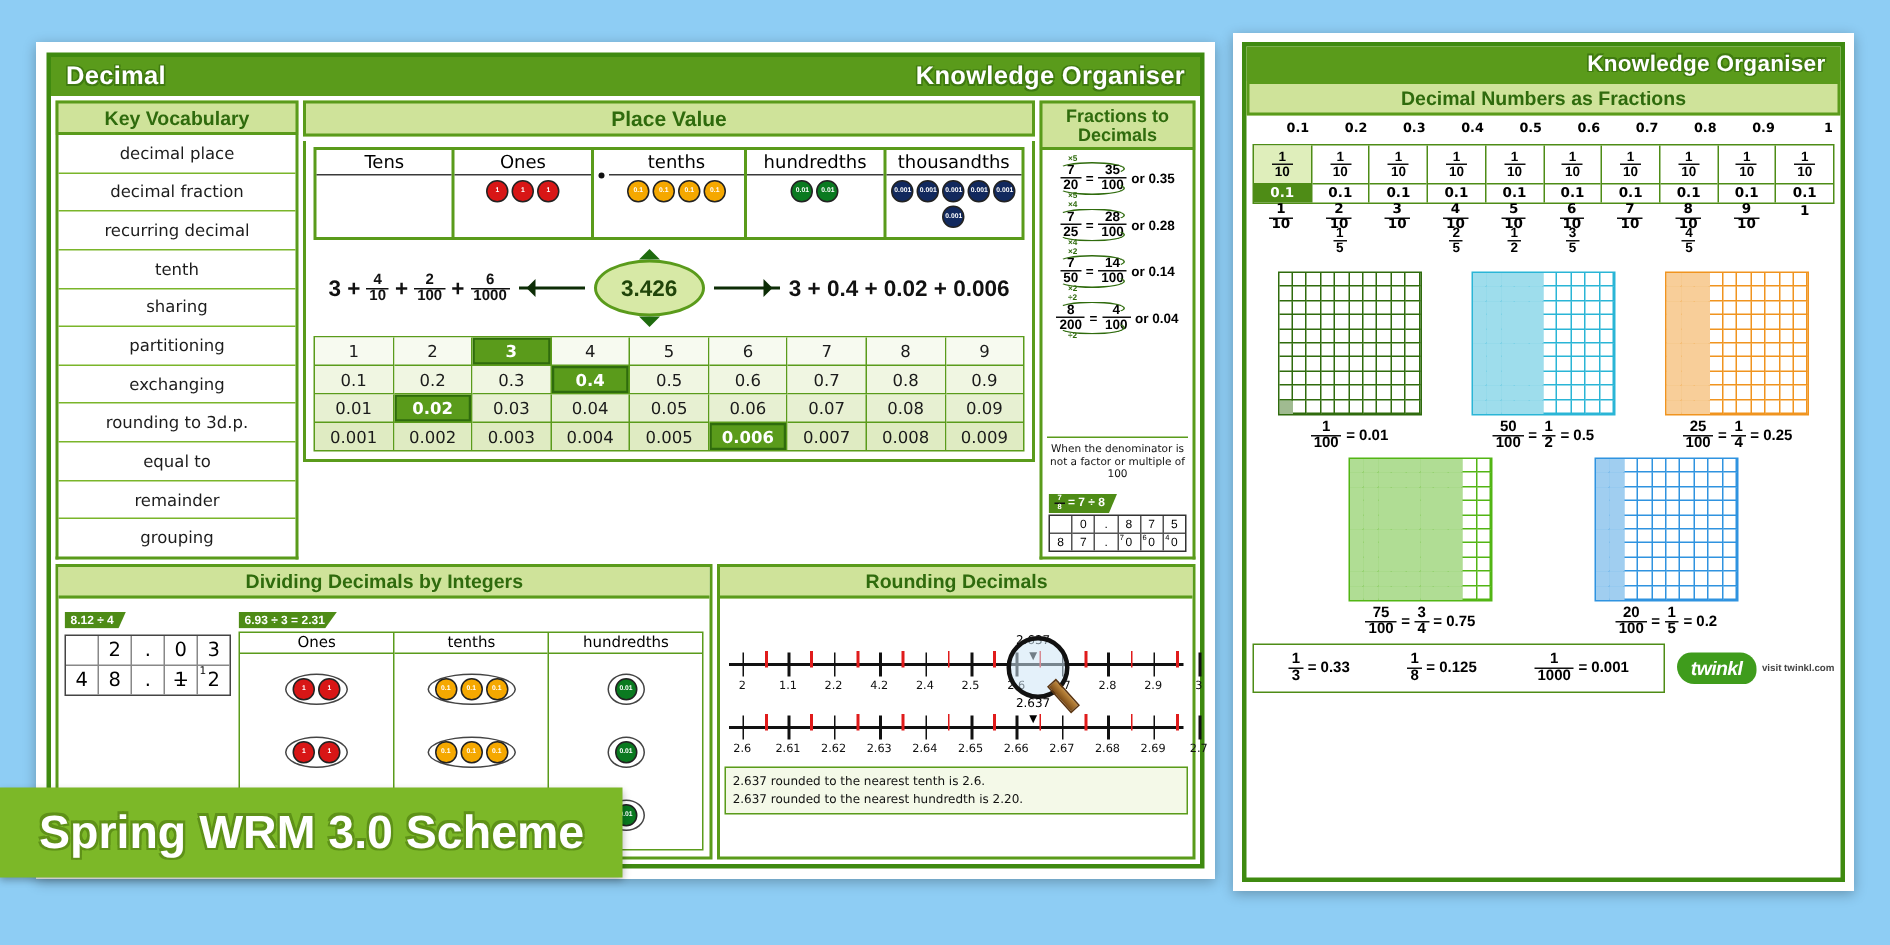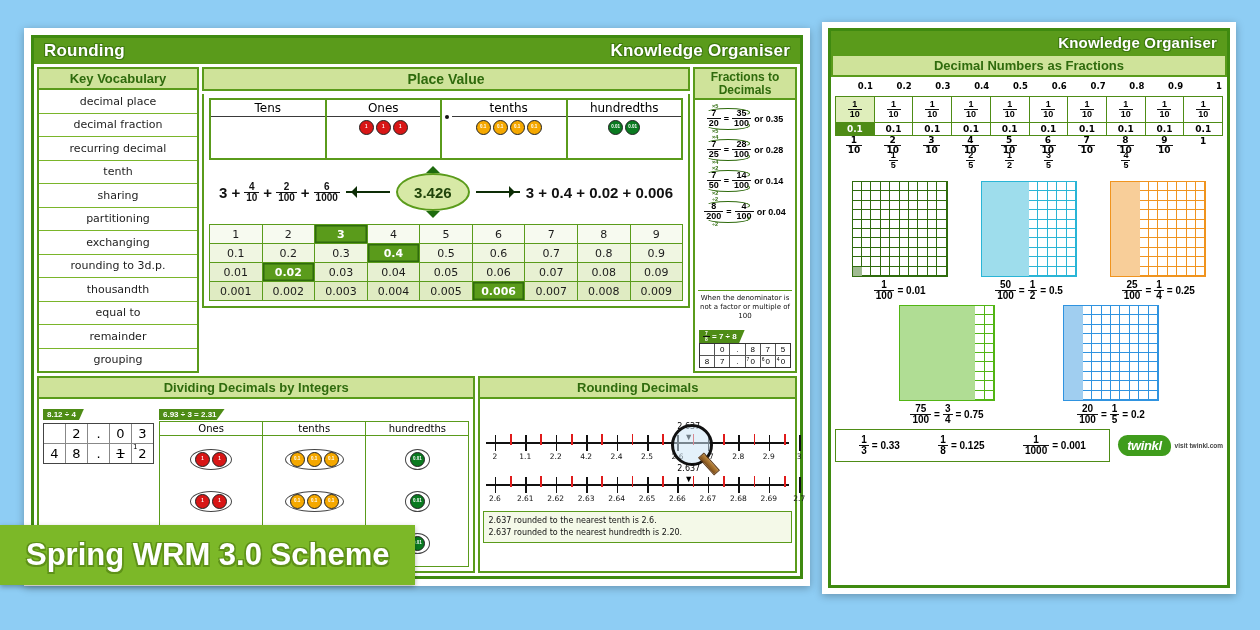--- a/index.html
+++ b/index.html
@@ -1021,38 +1021,37 @@
           </div>
         </div>
 
       </div>
     </div>
   </div>
 
   <div class="page page-left">
     <div class="sheet">
       <div class="topbar">
-        <span class="t">Rounding</span>
+        <span class="t">Decimal</span>
         <span class="t">Knowledge Organiser</span>
       </div>
 
       <div class="lbody">
 
         <div class="col-vocab">
           <div class="sechdr vocab-hdr">Key Vocabulary</div>
           <div class="vocab-list" id="l-vocab">
               <div class="vocab-item">decimal place</div>
               <div class="vocab-item">decimal fraction</div>
               <div class="vocab-item">recurring decimal</div>
               <div class="vocab-item">tenth</div>
               <div class="vocab-item">sharing</div>
               <div class="vocab-item">partitioning</div>
               <div class="vocab-item">exchanging</div>
               <div class="vocab-item">rounding to 3d.p.</div>
-              <div class="vocab-item">thousandth</div>
               <div class="vocab-item">equal to</div>
               <div class="vocab-item">remainder</div>
               <div class="vocab-item">grouping</div>
             </div>
         </div>
 
         <div class="col-mid">
           <div class="sechdr pv-hdr">Place Value</div>
           <div class="pv-wrap">
             <div class="pvtable" id="l-pvtable">
@@ -1076,20 +1075,31 @@
                     <span class="ctr tenth">0.1</span>
                     <span class="ctr tenth">0.1</span>
                     <span class="ctr tenth">0.1</span>
                   </div>
                 </div>
                 <div class="pvcol">
                   <div class="pvhead">hundredths</div>
                   <div class="pvcell">
                     <span class="ctr hund">0.01</span>
                     <span class="ctr hund">0.01</span>
+                  </div>
+                </div>
+                <div class="pvcol">
+                  <div class="pvhead">thousandths</div>
+                  <div class="pvcell">
+                    <span class="ctr thou">0.001</span>
+                    <span class="ctr thou">0.001</span>
+                    <span class="ctr thou">0.001</span>
+                    <span class="ctr thou">0.001</span>
+                    <span class="ctr thou">0.001</span>
+                    <span class="ctr thou">0.001</span>
                   </div>
                 </div>
               </div>
 
             <div class="partrow">
               <div class="peq" id="l-fracpart">3 + <span class="frac">
                     <span class="num">4</span>
                     <span class="den">10</span>
                   </span> + <span class="frac">
                     <span class="num">2</span>

